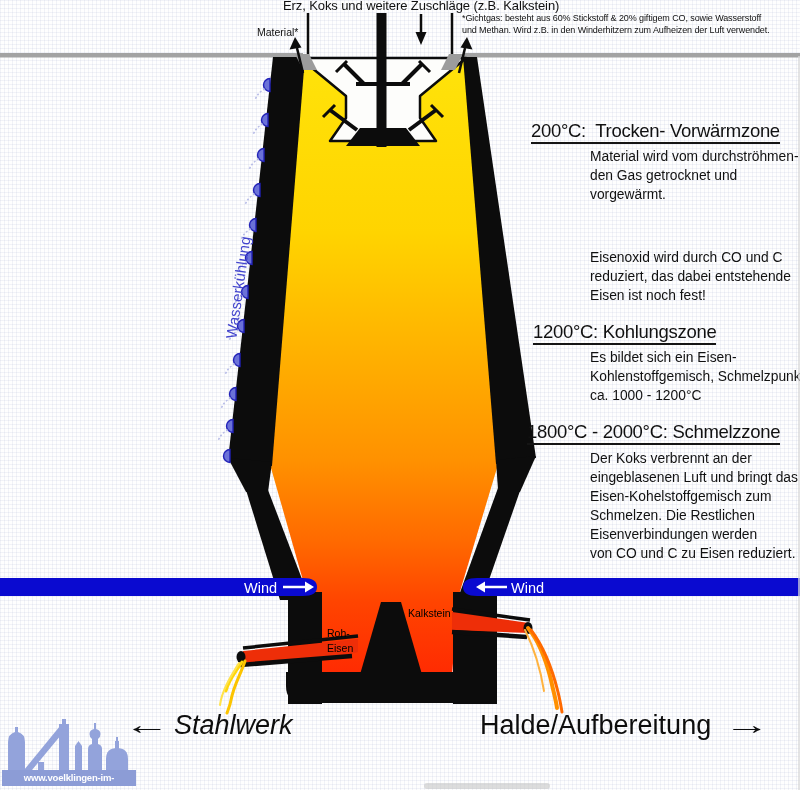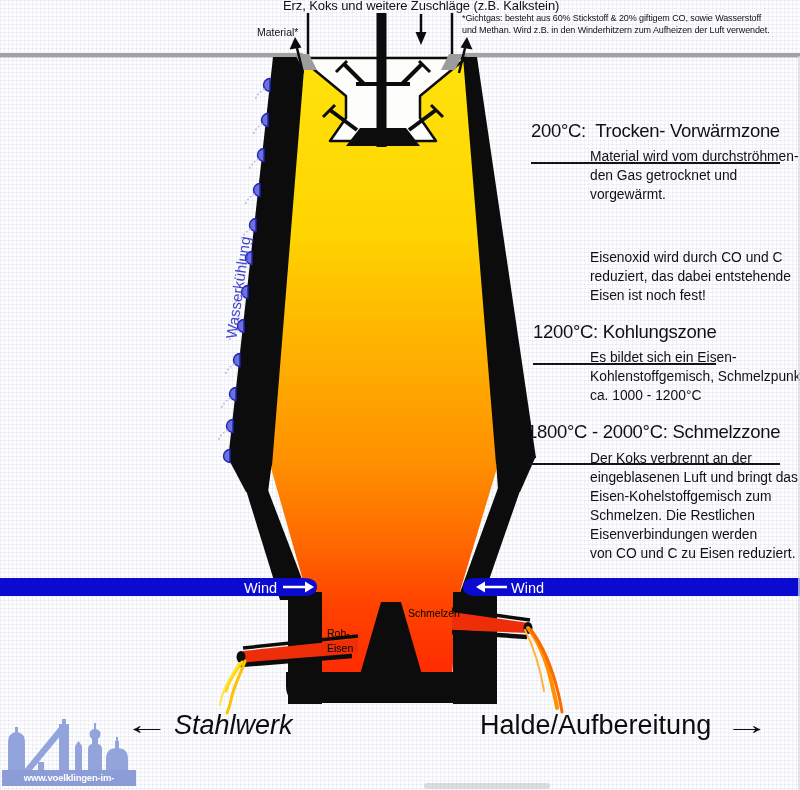--- a/index.html
+++ b/index.html
@@ -15,21 +15,21 @@
     font-family:"Liberation Sans", sans-serif;
     color:#111;
   }
   .abs{position:absolute;}
   svg{position:absolute;left:0;top:0;}
   .toplabel{font-size:13px;line-height:12px;letter-spacing:-0.1px;}
   .note{font-size:9px;line-height:11.5px;white-space:pre-line;letter-spacing:-0.1px;}
   .gichtgas{font-size:10.5px;}
   .zone-h{
     font-size:18.5px;letter-spacing:-0.3px;white-space:pre;
-    border-bottom:2px solid #151515;padding-bottom:20px;display:inline-block;
+    border-bottom:2px solid #151515;padding-bottom:0;display:inline-block;
   }
   .zone-b{font-size:13.8px;line-height:19px;white-space:pre-line;width:225px;}
   .cooling{
     font-size:15px;color:#4345cd;width:112px;text-align:center;
     transform:rotate(-82deg);transform-origin:center center;
   }
   .windtxt{font-size:14.5px;color:#ffffff;line-height:18px;}
   .runnerlbl{font-size:10.5px;line-height:15px;white-space:pre-line;color:#000;}
   .bigdir{font-size:27px;color:#0d0d0d;letter-spacing:0px;white-space:nowrap;}
   .bigdir .arrow{display:inline-block;transform:scaleX(1.7);}
@@ -201,21 +201,21 @@
 Eisen-Kohelstoffgemisch zum
 Schmelzen. Die Restlichen
 Eisenverbindungen werden
 von CO und C zu Eisen reduziert.</div>
 
   <div class="abs cooling" style="left:182px;top:279px;">Wasserkühlung</div>
 
   <div class="abs windtxt" style="left:244px;top:579px;">Wind</div>
   <div class="abs windtxt" style="left:511px;top:579px;">Wind</div>
 
-  <div class="abs runnerlbl" style="left:408px;top:606px;">Schmelzen</div>
+  <div class="abs runnerlbl" style="left:408px;top:606px;">Kalkstein</div>
   <div class="abs runnerlbl" style="left:327px;top:626px;">Roh-
 Eisen</div>
 
   <div class="abs bigdir" style="left:133px;top:710px;">
     <span class="arrow">←</span><span style="margin-left:14px;font-style:italic;">Stahlwerk</span>
   </div>
   <div class="abs bigdir" style="left:480px;top:710px;text-align:center;">
     <span>Halde/Aufbereitung</span><span class="arrow" style="margin-left:22px;">→</span>
   </div>
 

